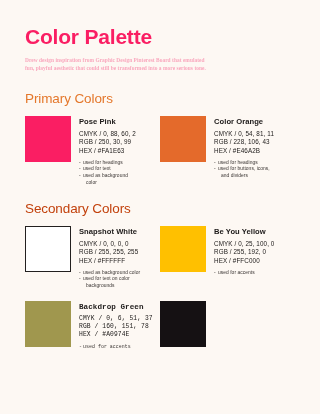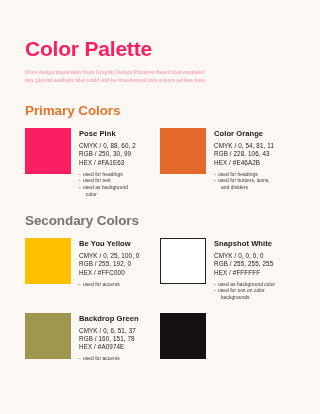--- a/index.html
+++ b/index.html
@@ -11,21 +11,21 @@
     height: 414px;
     background: #fdf8f3;
     font-family: "Liberation Sans", sans-serif;
     overflow: hidden;
     position: relative;
   }
   .page {
     width: 320px;
     height: 414px;
     box-sizing: border-box;
-    padding: 12px 25px;
+    padding: 0 25px;
     position: relative;
   }
 
   
   .page-title {
     margin: 0;
     padding-top: 24px;
     font-size: 21px;
     line-height: 26px;
     font-weight: 700;
@@ -41,40 +41,40 @@
     letter-spacing: 0.05px;
     max-width: 186px;
     font-family: "Liberation Serif", serif;
   }
 
   
   .section-title {
     margin: 0;
     font-size: 13.5px;
     line-height: 17px;
-    font-weight: 700;
+    font-weight: 400;
     letter-spacing: -0.1px;
     color: #e4772b;
   }
   .section-primary { padding-top: 18px; }
   .section-secondary { padding-top: 14px; }
 
   
   .color-grid {
     display: flex;
     flex-wrap: wrap;
     margin-top: 9px;
   }
   .color-cell {
     width: 50%;
     display: flex;
     align-items: flex-start;
     box-sizing: border-box;
   }
-  .color-cell.row-2 { margin-top: 11px; }
+  .color-cell.row-2 { margin-top: 11px; font-family: Liberation Mono, monospace; }
 
   .swatch {
     width: 46px;
     height: 46px;
     flex: 0 0 46px;
     box-sizing: border-box;
   }
   .swatch.bordered {
     border: 1px solid #23201f;
   }
@@ -171,56 +171,56 @@
         <ul class="usage-list">
           <li class="dashed">used for headings</li>
           <li class="dashed">used for buttons, icons,</li>
           <li class="cont">and dividers</li>
         </ul>
       </div>
     </div>
 
   </div>
 
-  <h2 class="section-title section-secondary" style="color: #737373;">Secondary Colors</h2>
+  <h2 class="section-title section-secondary" style="color: #c2410c;">Secondary Colors</h2>
 
   <div class="color-grid">
+
+    <div class="color-cell">
+      <div class="swatch bordered" style="background: rgb(255, 255, 255);"></div>
+      <div class="color-info">
+        <p class="color-name">Snapshot White</p>
+        <ul class="spec-list">
+          <li>CMYK / 0, 0, 0, 0</li>
+          <li>RGB / 255, 255, 255</li>
+          <li>HEX / #FFFFFF</li>
+        </ul>
+        <ul class="usage-list">
+          <li class="dashed">used as background color</li>
+          <li class="dashed">used for text on color</li>
+          <li class="cont">backgrounds</li>
+        </ul>
+      </div>
+    </div>
 
     <div class="color-cell">
       <div class="swatch" style="background: rgb(255, 192, 0);"></div>
       <div class="color-info">
         <p class="color-name">Be You Yellow</p>
         <ul class="spec-list">
           <li>CMYK / 0, 25, 100, 0</li>
           <li>RGB / 255, 192, 0</li>
           <li>HEX / #FFC000</li>
         </ul>
         <ul class="usage-list">
           <li class="dashed">used for accents</li>
         </ul>
       </div>
     </div>
 
-    <div class="color-cell">
-      <div class="swatch bordered" style="background: rgb(255, 255, 255);"></div>
-      <div class="color-info">
-        <p class="color-name">Snapshot White</p>
-        <ul class="spec-list">
-          <li>CMYK / 0, 0, 0, 0</li>
-          <li>RGB / 255, 255, 255</li>
-          <li>HEX / #FFFFFF</li>
-        </ul>
-        <ul class="usage-list">
-          <li class="dashed">used as background color</li>
-          <li class="dashed">used for text on color</li>
-          <li class="cont">backgrounds</li>
-        </ul>
-      </div>
-    </div>
-
     <div class="color-cell row-2">
       <div class="swatch" style="background: rgb(160, 151, 78);"></div>
       <div class="color-info">
         <p class="color-name">Backdrop Green</p>
         <ul class="spec-list">
           <li>CMYK / 0, 6, 51, 37</li>
           <li>RGB / 160, 151, 78</li>
           <li>HEX / #A0974E</li>
         </ul>
         <ul class="usage-list">

